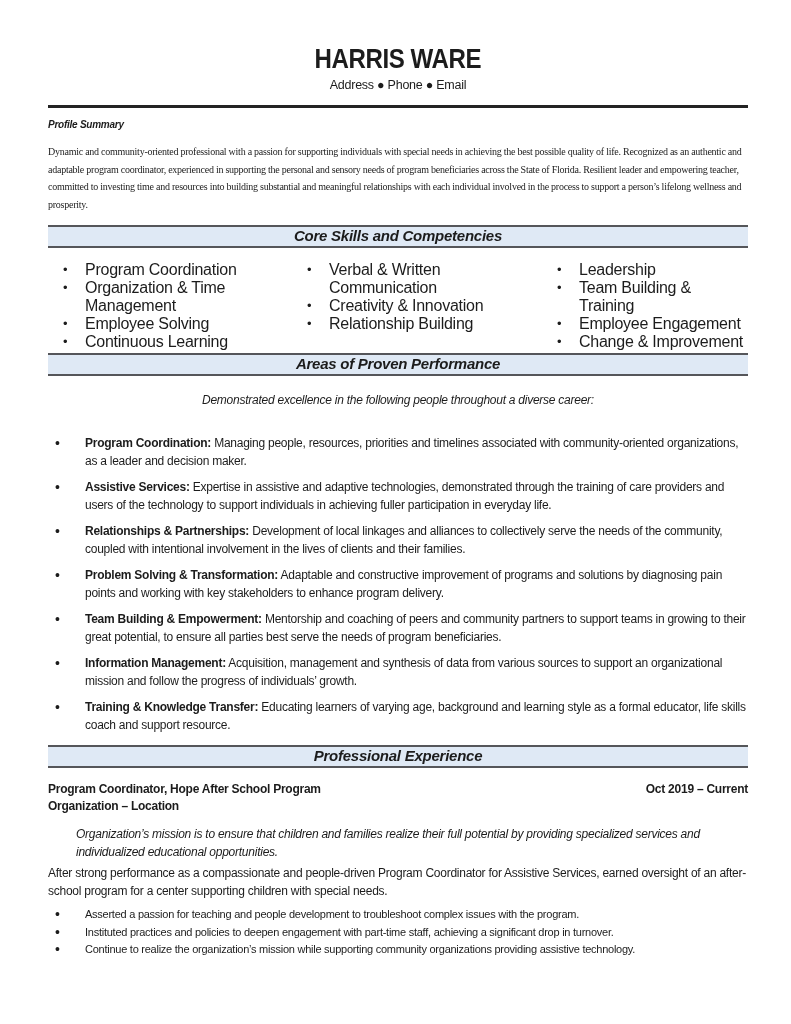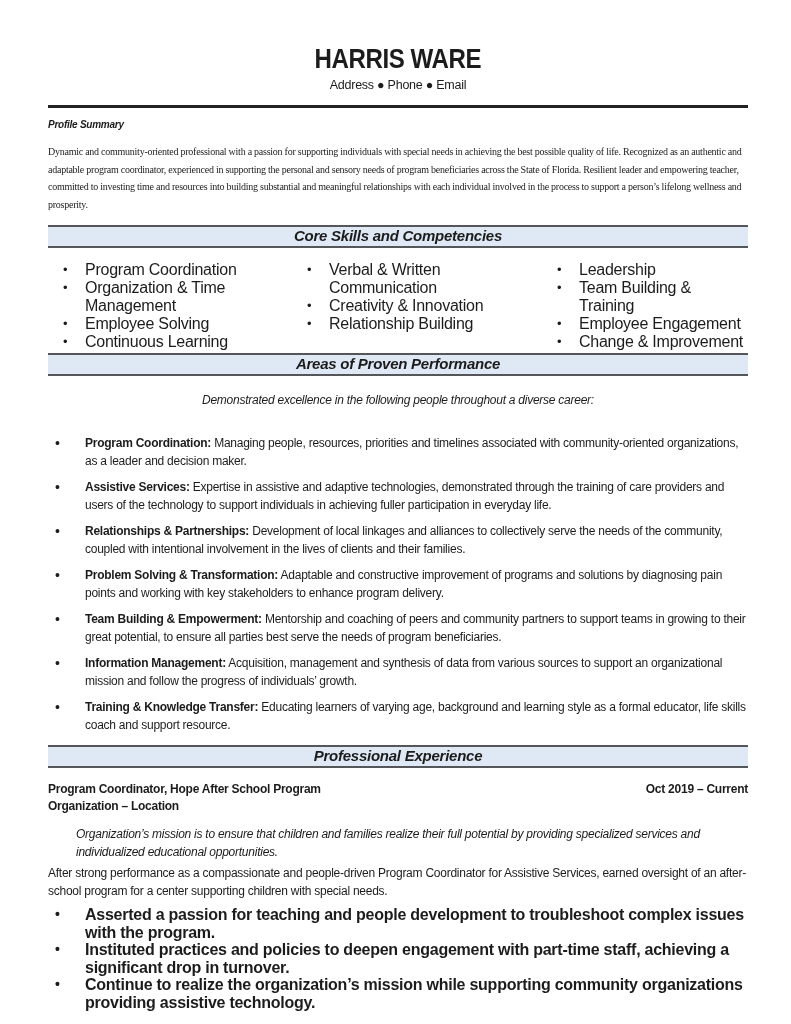--- a/index.html
+++ b/index.html
@@ -112,21 +112,21 @@
     font-size:12px;font-style:italic;line-height:18px;margin-left:28px;
   }
   .job-summary{
     margin-top:4px;
     font-size:12px;line-height:17.5px;
   }
   ul.exp{list-style:none;margin-top:6px;}
   ul.exp li{
     position:relative;
     padding-left:37px;
-    font-size:16px;line-height:17.5px;font-weight:bold;
+    font-size:11px;line-height:17.5px;
   }
   ul.exp li::before{
     content:"•";
     position:absolute;left:7px;top:0;
     font-size:14px;
   }
 </style>
 </head>
 <body>
 

